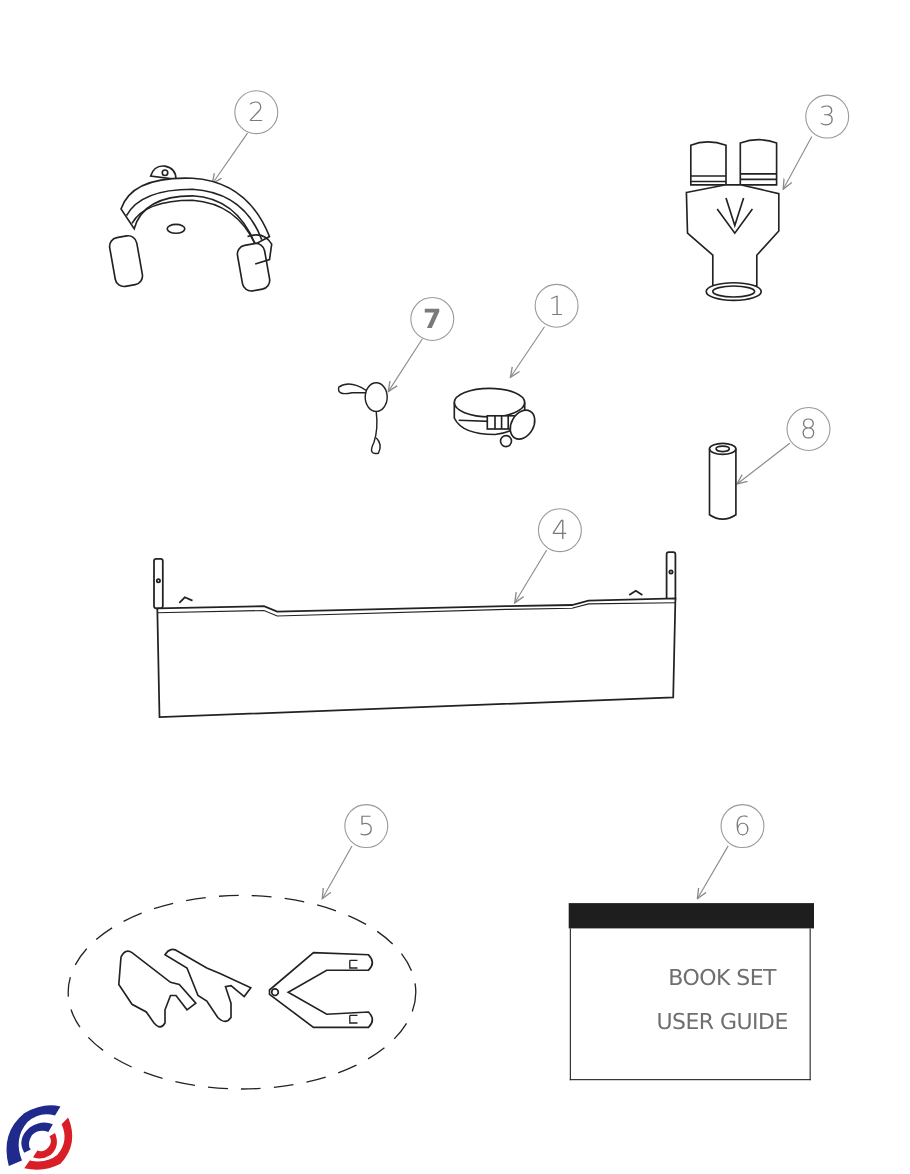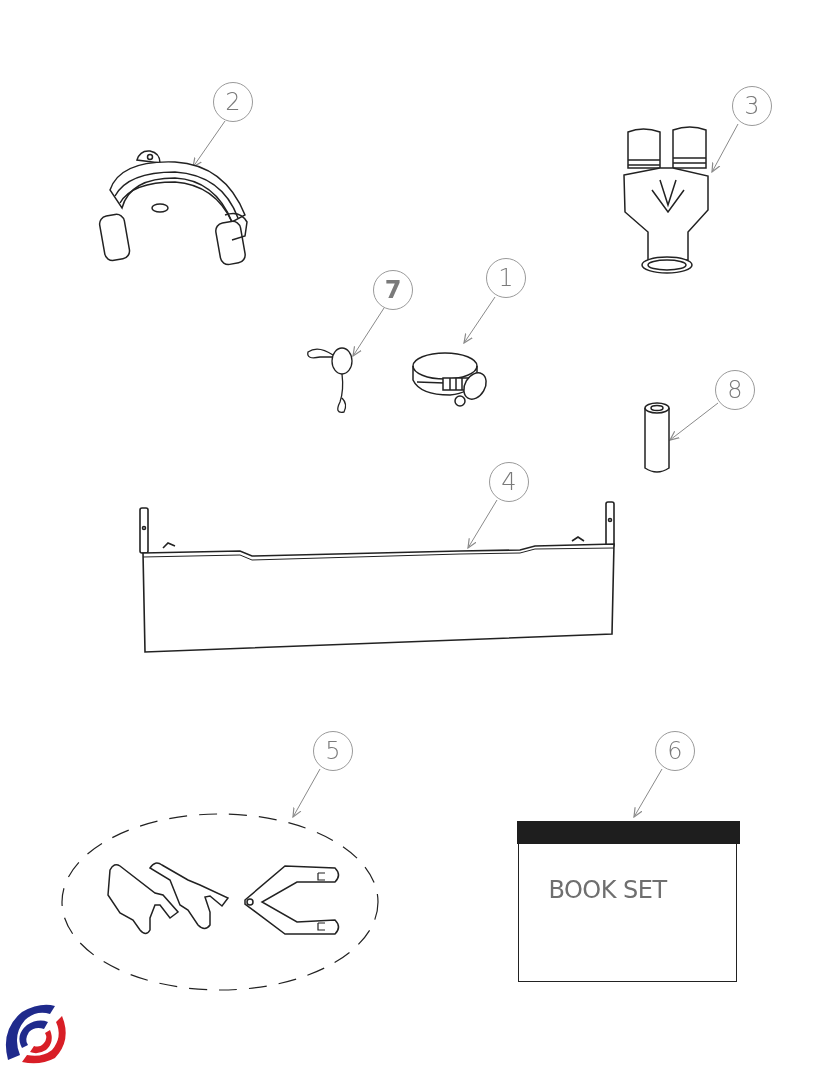--- a/index.html
+++ b/index.html
@@ -6,22 +6,22 @@
   body { width: 827px; height: 1067px; position: relative; overflow: hidden;
          font-family: "Liberation Sans", sans-serif; }
   .stage { position: absolute; left: 0; top: 0; width: 827px; height: 1067px; }
   .callout { position: absolute; width: 40px; height: 40px; border: 1px solid #9a9a9a;
              border-radius: 50%; background: #fff; color: #7a7a7a; font-size: 24px;
              display: flex; align-items: center; justify-content: center; box-sizing: border-box;
              font-family: "DejaVu Sans", sans-serif; font-weight: 300; }
   .book-header { position: absolute; left: 517px; top: 821px; width: 223px; height: 23px; background: #1e1e1e; }
   .book-body { position: absolute; left: 518px; top: 844px; width: 219px; height: 138px;
                border: 1.5px solid #222; border-top: none; box-sizing: border-box; }
-  .book-line { position: absolute; left: 498px; width: 219px; text-align: center; color: #6f6f6f;
-               font-size: 24px; font-family: "DejaVu Sans", sans-serif; letter-spacing: -0.5px; }
+  .book-line { position: absolute; left: 547px; width: 219px; text-align: center; color: #6f6f6f;
+               font-size: 20px; font-family: "DejaVu Sans", sans-serif; letter-spacing: -0.5px; }
 </style>
 </head>
 <body>
 
 <div class="stage">
 
   <svg width="827" height="1067" style="position:absolute;left:0;top:0">
     <defs>
       <marker id="arr" markerWidth="10" markerHeight="10" refX="9" refY="5" orient="auto">
         <path d="M0,1 L9,5 L0,9" fill="none" stroke="#8a8a8a" stroke-width="1.2"></path>
@@ -121,13 +121,14 @@
   <div class="callout" style="left:373px;top:270px;font-weight:bold;">7</div>
   <div class="callout" style="left:486px;top:258px;">1</div>
   <div class="callout" style="left:715px;top:370px;">8</div>
   <div class="callout" style="left:489px;top:462px;">4</div>
   <div class="callout" style="left:313px;top:731px;">5</div>
   <div class="callout" style="left:655px;top:731px;">6</div>
 
   <div class="book-header"></div>
   <div class="book-body"></div>
   <div class="book-line" style="top:876px;">BOOK SET</div>
+  <div class="book-line" style="top:916px;">USER GUIDE</div>
 </div>
 
 </body></html>

